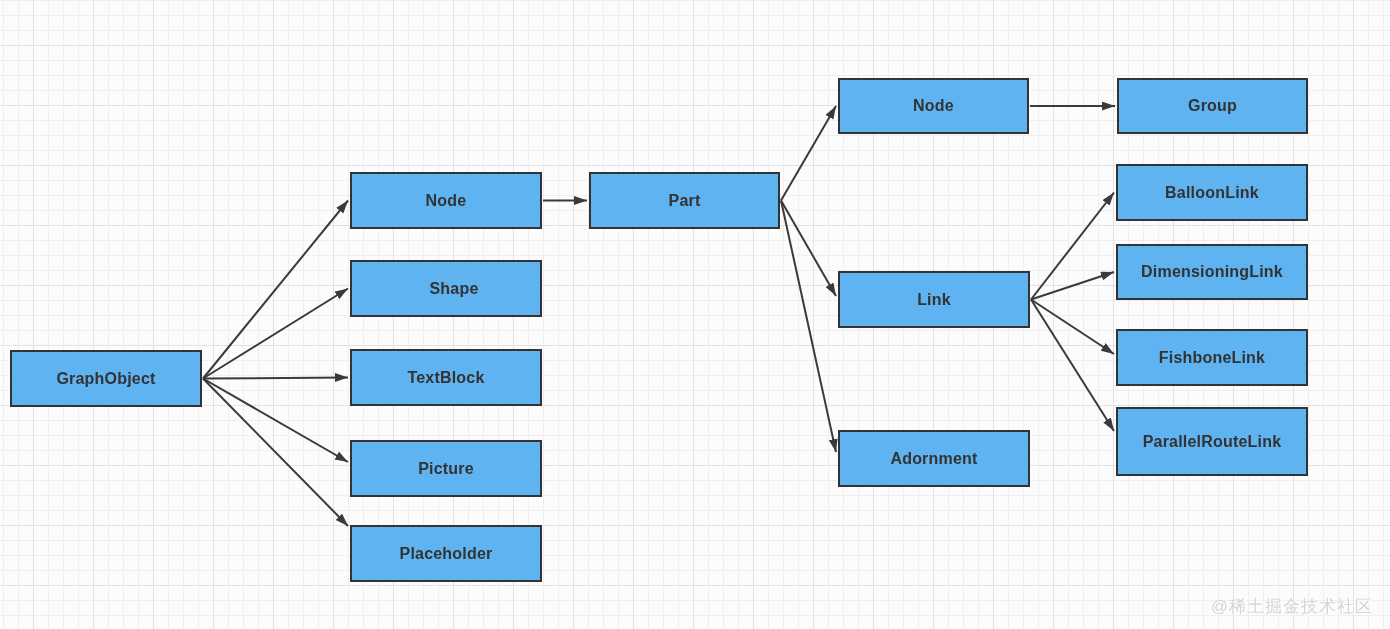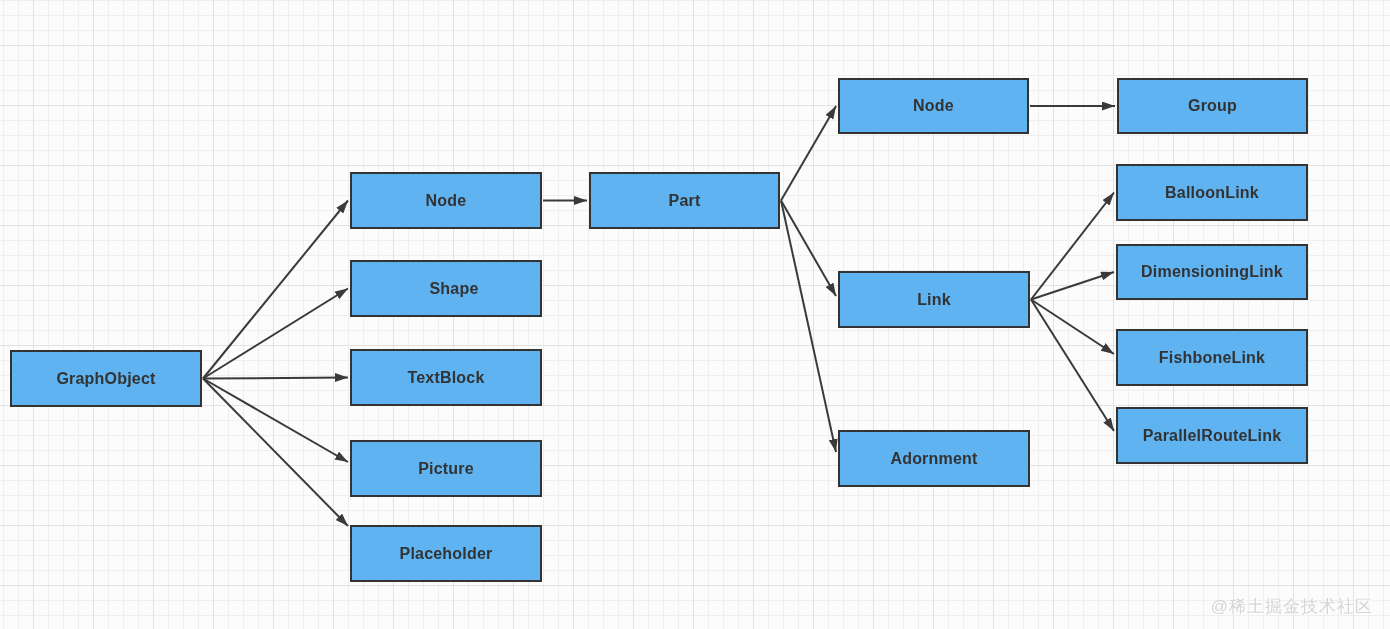--- a/index.html
+++ b/index.html
@@ -117,18 +117,18 @@
   </div>
   <div class="node" style="left: 1116px; top: 164px; width: 192px; height: 57px; text-align: center;">
     <span class="node-label">BalloonLink</span>
   </div>
   <div class="node" style="left: 1116px; top: 244px; width: 192px; height: 56px;">
     <span class="node-label">DimensioningLink</span>
   </div>
   <div class="node" style="left: 1116px; top: 329px; width: 192px; height: 57px;">
     <span class="node-label">FishboneLink</span>
   </div>
-  <div class="node" style="left: 1116px; top: 407px; width: 192px; height: 57px;">
+  <div class="node" style="left: 1116px; top: 407px; width: 192px; height: 69px;">
     <span class="node-label">ParallelRouteLink</span>
   </div>
 
   <div class="watermark">@稀土掘金技术社区</div>
 </div>
 
 </body></html>

